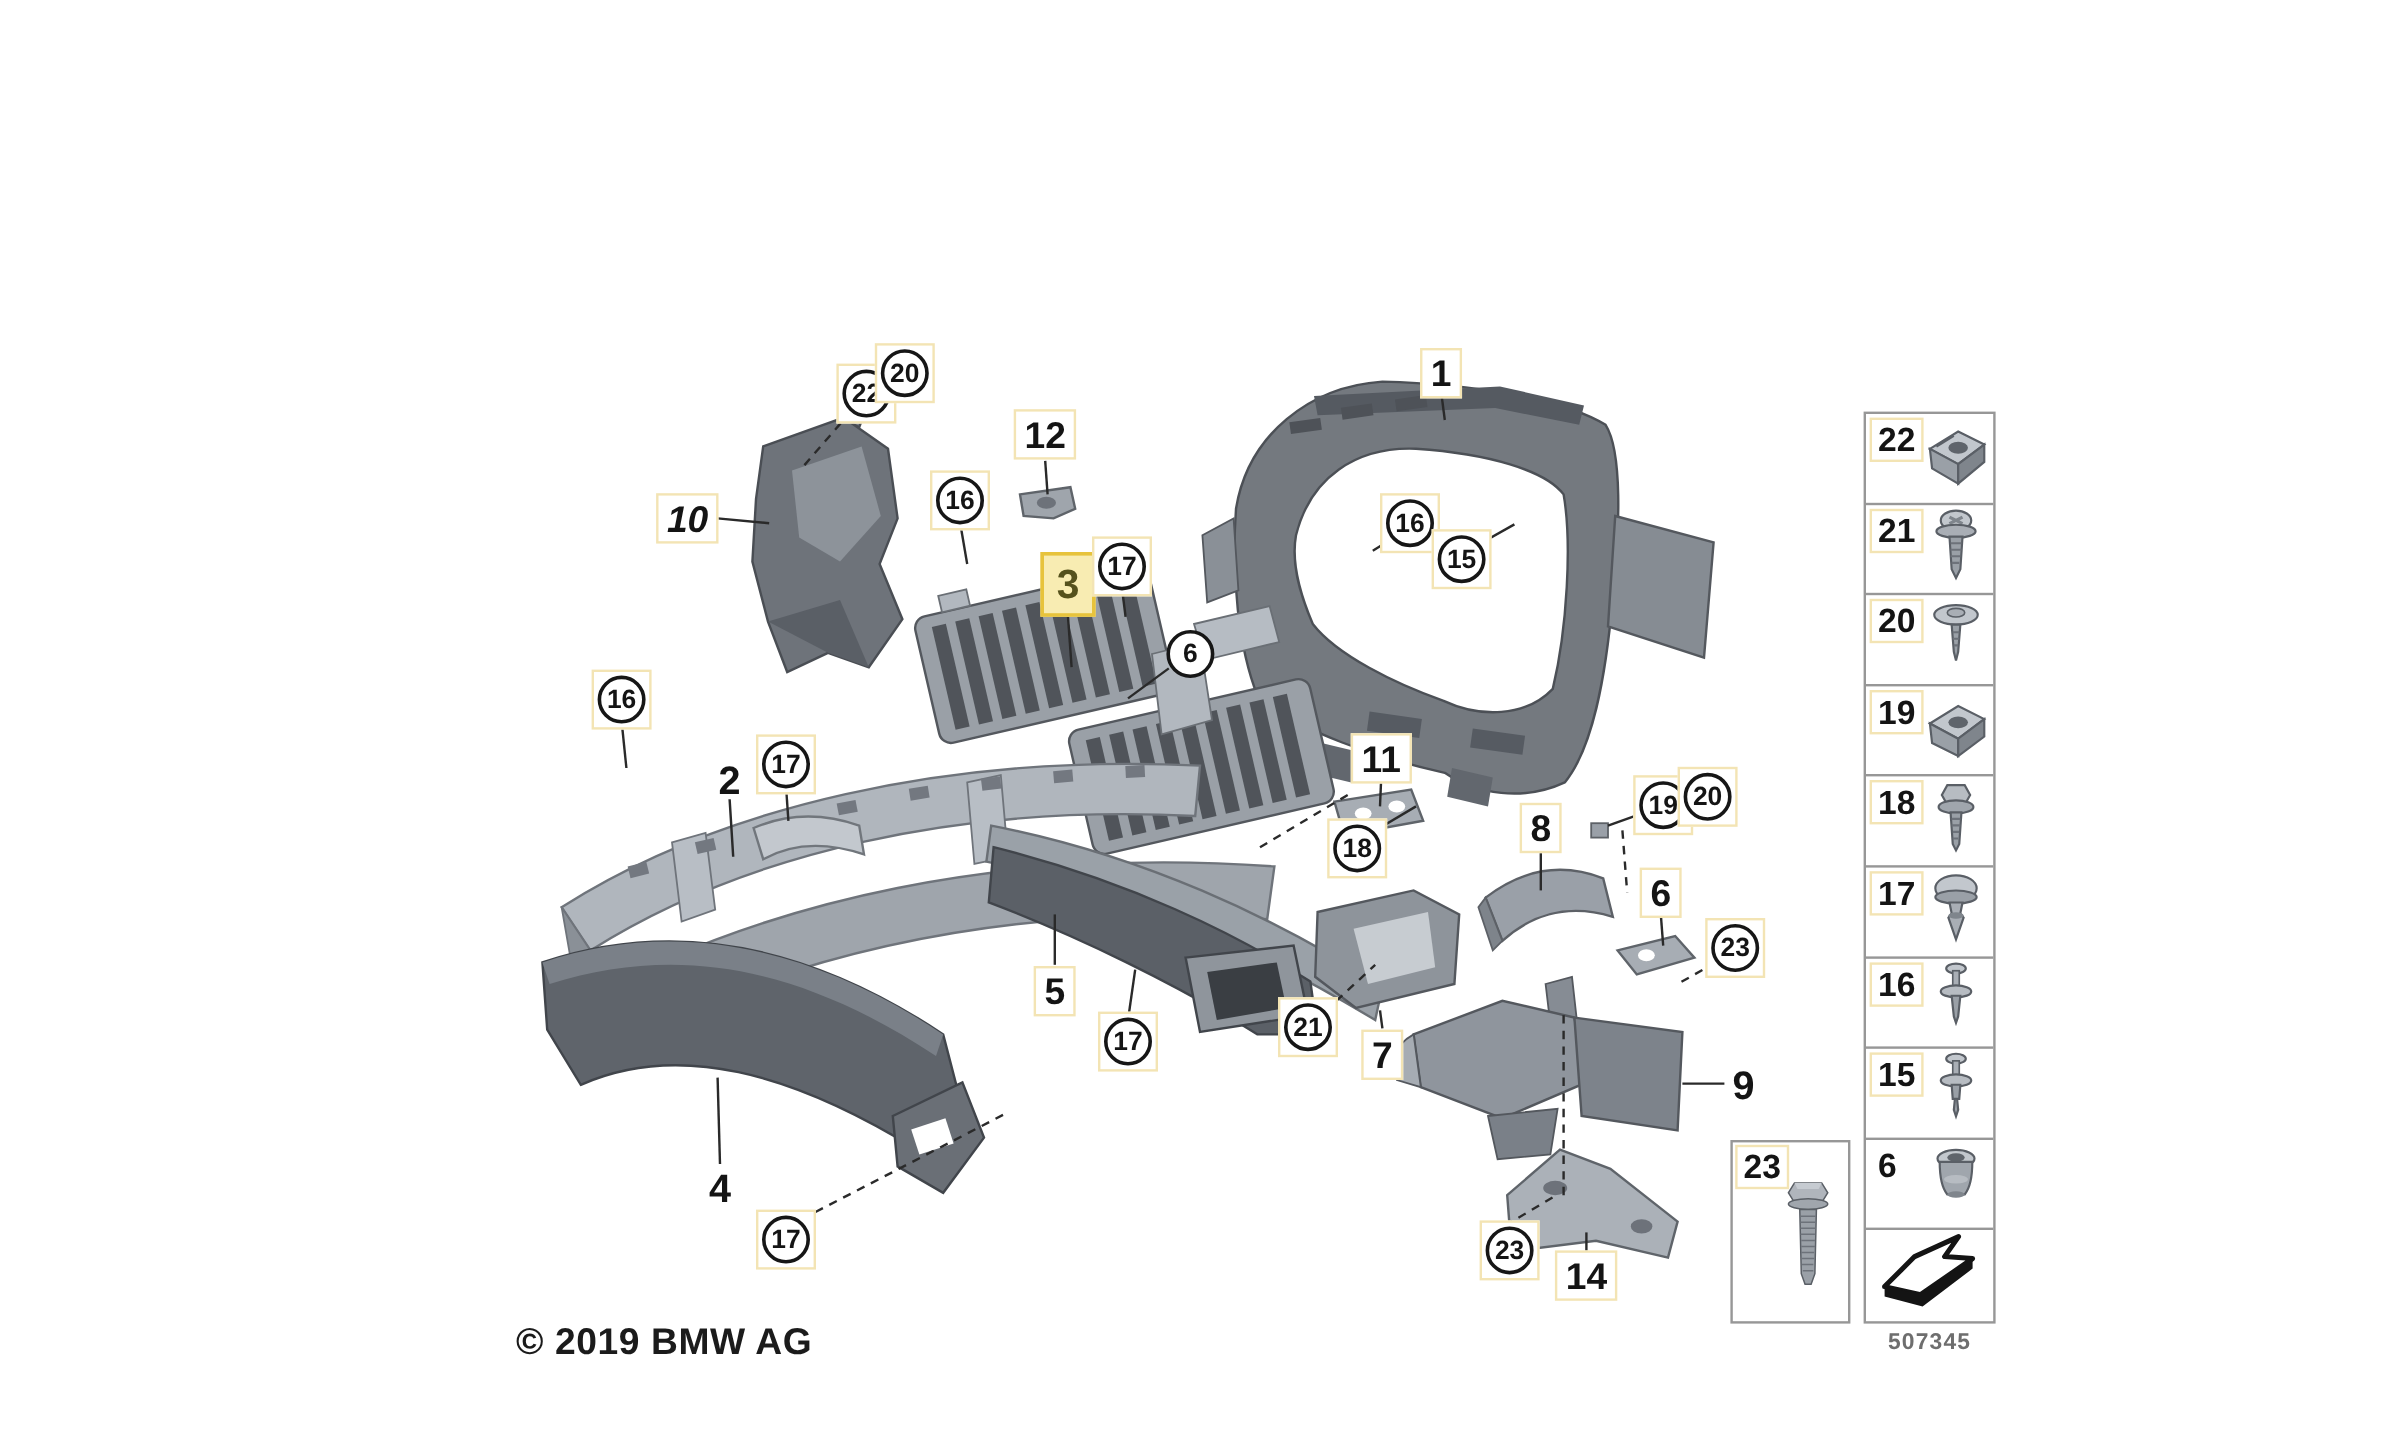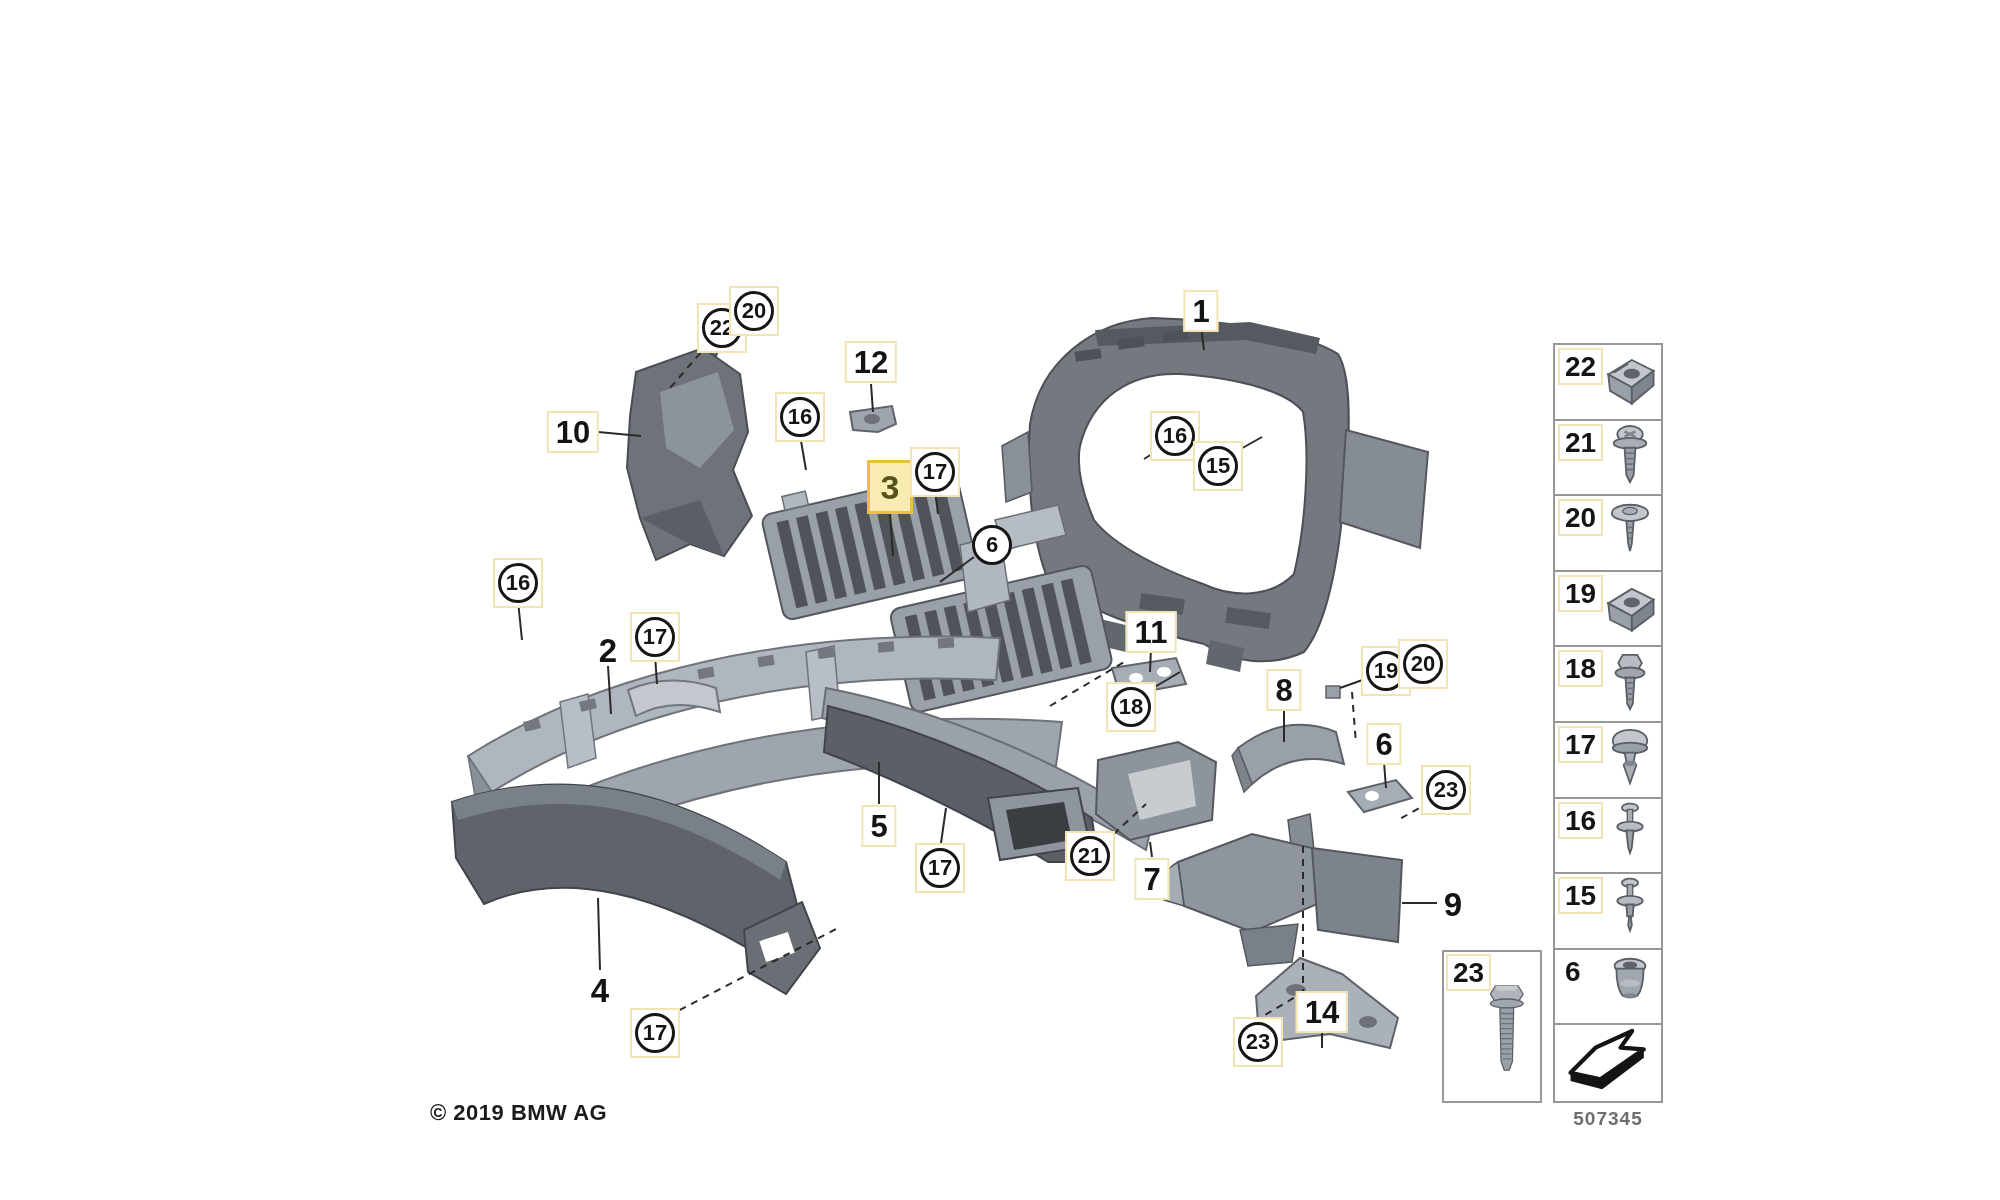--- a/index.html
+++ b/index.html
@@ -57,21 +57,21 @@
   
   #bolt-box{
     position:absolute;left:1442px;top:950px;width:100px;height:153px;z-index:2;
     background:#fff;border:2px solid #979797;box-sizing:border-box;
   }
   #bolt-box .lnum{left:2px;top:2px;}
   #bolt-box .bolt-svg{position:absolute;right:3px;top:6px;}
   
   #copyright{
     position:absolute;left:430px;top:1100px;z-index:3;
-    font-size:22px;font-weight:700;letter-spacing:0.5px;color:#1b1b1b;
+    font-size:31px;font-weight:700;letter-spacing:0.5px;color:#1b1b1b;
   }
   #diagram-code{
     position:absolute;left:1608px;top:1108px;z-index:3;transform:translateX(-50%);
     font-size:19px;font-weight:600;color:#6e6e6e;letter-spacing:1px;
   }
 </style>
 </head>
 <body>
 
 <div id="stage">
@@ -236,25 +236,25 @@
       <line x1="668" y1="1016" x2="838" y2="928"></line>
       <line x1="1243" y1="1028" x2="1297" y2="996"></line>
       <line x1="1303" y1="846" x2="1303" y2="998"></line>
     </g>
   </svg>
 
   <div class="co" style="left:1201px;top:311px;">1</div>
   <div class="co" style="left:879px;top:826px;">5</div>
   <div class="co" style="left:1152px;top:879px;">7</div>
   <div class="co" style="left:1284px;top:690px;">8</div>
-  <div class="co" style="left:573px;top:432px;">10</div>
+  <div class="co" style="left:573px;top:432px;font-style:italic;">10</div>
   <div class="co" style="left:1151px;top:632px;">11</div>
   <div class="co" style="left:871px;top:362px;">12</div>
   <div class="co" style="left:1384px;top:744px;">6</div>
-  <div class="co" style="left:1322px;top:1012px;">14</div>
+  <div class="co" style="left:1322px;top:1063px;">14</div>
 
   <div class="plain" style="left:608px;top:650px;">2</div>
   <div class="plain" style="left:600px;top:990px;">4</div>
   <div class="plain" style="left:1453px;top:904px;">9</div>
 
   <div class="hl" style="left:890px;top:487px;">3</div>
 
   <div class="circw" style="left:722px;top:328px;">
       <div class="circ">22</div>
     </div>

